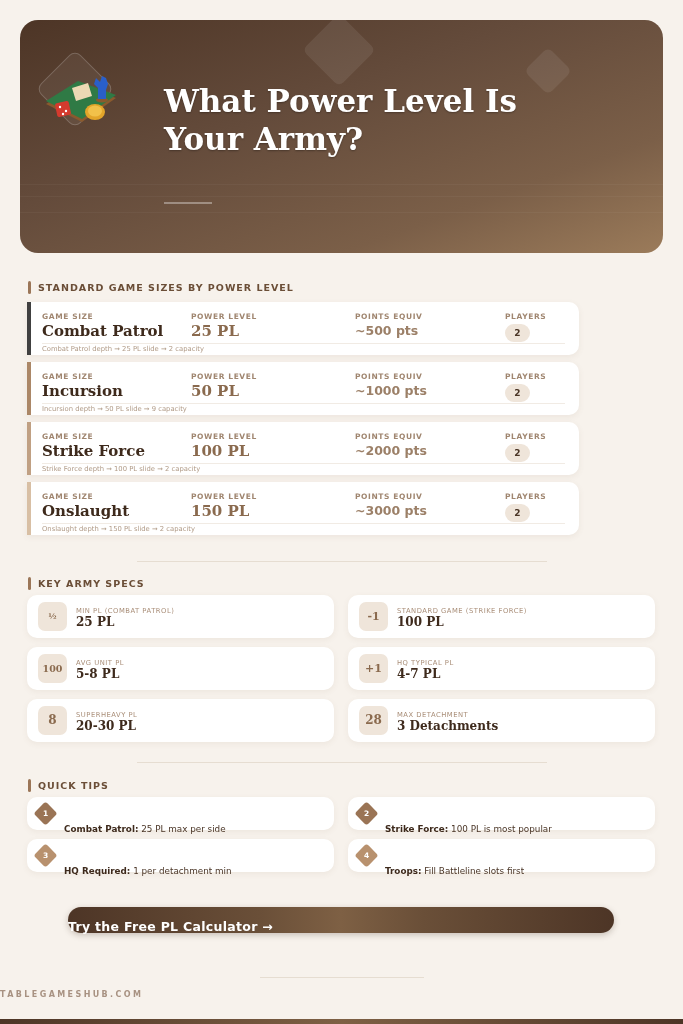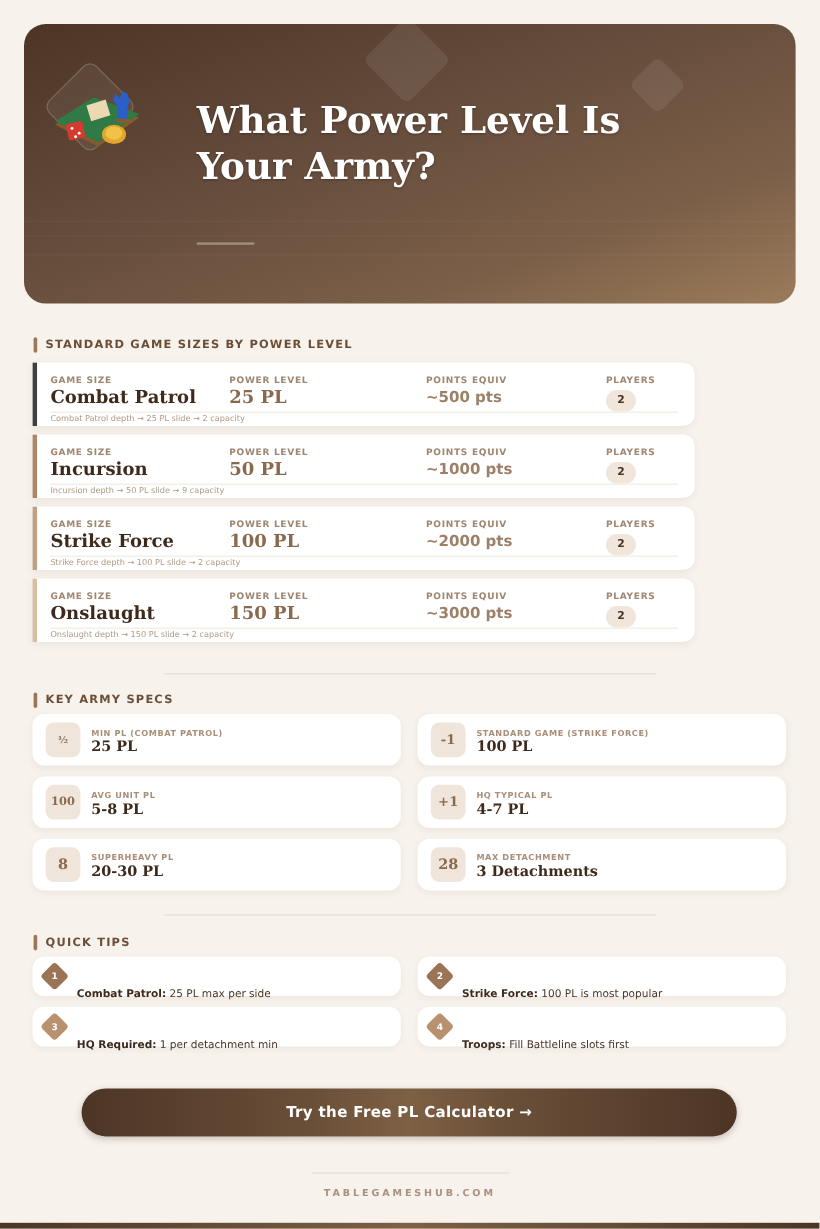--- a/index.html
+++ b/index.html
@@ -70,43 +70,43 @@
   .spec-card {
     position: absolute; width: 307px; height: 43px; background: #fff; border-radius: 10px;
     box-shadow: 0 2px 6px rgba(120,90,60,0.07);
   }
   .spec-card .ic {
     position: absolute; left: 11px; top: 7px; width: 29px; height: 29px; border-radius: 7px;
     background: #efe5da; color: #8a6a4e; font-family: "DejaVu Serif", serif; font-weight: bold;
     font-size: 11px; text-align: center; line-height: 29px;
   }
   .spec-card .ic.small { font-size: 8px; }
-  .spec-card .lbl { position: absolute; left: 49px; top: 12px; font-size: 6.8px; font-weight: bold; letter-spacing: 0.5px; color: #a98e78; }
+  .spec-card .lbl { position: absolute; left: 49px; top: 12px; font-size: 6.8px; font-weight: normal; letter-spacing: 0.5px; color: #a98e78; }
   .spec-card .val { position: absolute; left: 49px; top: 20px; font-family: "DejaVu Serif", serif; font-weight: bold; font-size: 12px; color: #3e2a1c; }
 
   .tip-card {
     position: absolute; width: 307px; height: 33px; background: #fff; border-radius: 10px;
     box-shadow: 0 2px 6px rgba(120,90,60,0.07);
   }
   .tip-card .num {
     position: absolute; left: 10px; top: 8px; width: 17px; height: 17px; transform: rotate(45deg);
     border-radius: 3px;
   }
   .tip-card .numtxt { position: absolute; left: 10px; top: 8px; width: 17px; height: 17px; text-align: center; line-height: 17px; font-size: 7.5px; font-weight: bold; color: #fff; }
   .tip-card .txt { position: absolute; left: 37px; top: 27px; font-size: 8.8px; color: #4a3526; white-space: nowrap; }
   .tip-card .txt b { color: #3e2a1c; }
 
   .cta {
-    position: absolute; left: 68px; top: 907px; width: 546px; height: 40px; border-radius: 20px;
+    position: absolute; left: 68px; top: 907px; width: 546px; height: 26px; border-radius: 20px;
     background: linear-gradient(90deg, #4d3526 0%, #6a4f38 35%, #7e6044 50%, #6a4f38 65%, #4d3526 100%);
-    color: #fff; font-weight: bold; font-size: 12.5px; text-align: center; line-height: 40px; letter-spacing: 0.3px;
+    color: #fff; font-weight: bold; font-size: 12.5px; text-align: left; line-height: 40px; letter-spacing: 0.3px;
     box-shadow: 0 2px 6px rgba(60,40,25,0.25); cursor: pointer;
   }
   .footer-line { position: absolute; left: 260px; top: 977px; width: 164px; height: 1px; background: #e6ddd1; }
-  .footer-txt { position: absolute; left: 0; right: 0; top: 990px; text-align: center; font-size: 8px; font-weight: bold; letter-spacing: 2.4px; color: #a89282; }
+  .footer-txt { position: absolute; left: 0; right: 0; top: 990px; font-size: 8px; font-weight: bold; letter-spacing: 2.4px; color: #a89282; }
   .bottom-bar { position: absolute; left: 0; right: 0; top: 1019px; height: 5px; background: linear-gradient(90deg, #4d3526, #7e6044 50%, #4d3526); }
 </style>
 </head>
 <body>
 
 <div class="hero">
   <div class="stripe" style="top:164px"></div>
   <div class="stripe" style="top:176px"></div>
   <div class="stripe" style="top:192px"></div>
   <div class="deco deco1"></div>

